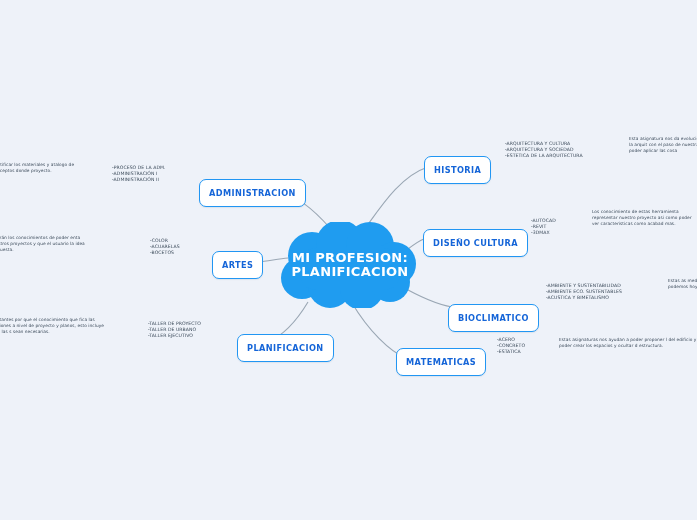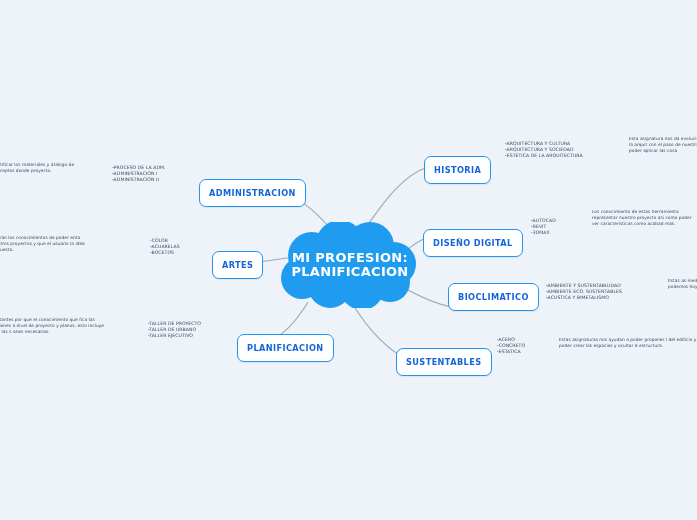--- a/index.html
+++ b/index.html
@@ -134,43 +134,43 @@
   </div>
   <div class="sublist" style="left:505px; top:141px; width:118px;">-ARQUITECTURA Y CULTURA
 -ARQUITECTURA Y SOCIEDAD
 -ESTETICA DE LA ARQUITECTURA</div>
   <div class="note" style="left:629px; top:136px; width:86px;">Esta asignatura nos da
 evolucionando la arquit
 con el paso de nuestra
 y poder aplicar las cosa</div>
 
   <div class="node" style="left:423px; top:229px;">
-    <span>DISEÑO DIGITAL</span>
+    <span>DISEÑO CULTURA</span>
   </div>
   <div class="sublist" style="left:531px; top:218px; width:60px;">-AUTOCAD
 -REVIT
 -3DMAX</div>
   <div class="note" style="left:592px; top:209px; width:108px;">Los conocimiento de estas herramienta
 representar nuestro proyecto asi como
 poder ver caracteristicas como acabad
 mas.</div>
 
-  <div class="node" style="left:448px; top:283px;">
+  <div class="node" style="left:448px; top:304px;">
     <span>BIOCLIMATICO</span>
   </div>
   <div class="sublist" style="left:546px; top:283px; width:100px;">-AMBIENTE Y SUSTENTABILIDAD
 -AMBIENTE ECO. SUSTENTABLES
 -ACUSTICA Y BIMETALISMO</div>
   <div class="note" style="left:668px; top:278px; width:46px;">Estas as
 medio a
 podemos
 hoy en</div>
 
   <div class="node" style="left:396px; top:348px;">
-    <span>SUSTENTABLES</span>
+    <span>MATEMATICAS</span>
   </div>
   <div class="sublist" style="left:497px; top:337px; width:58px;">-ACERO
 -CONCRETO
 -ESTATICA</div>
   <div class="note" style="left:559px; top:337px; width:145px;">Estas asignaturas nos ayudan a poder proponer l
 del edificio y poder crear los espacios y ocultar d
 estructura.</div>
 
   <div class="node" style="left:199px; top:179px;">
     <span>ADMINISTRACION</span>

